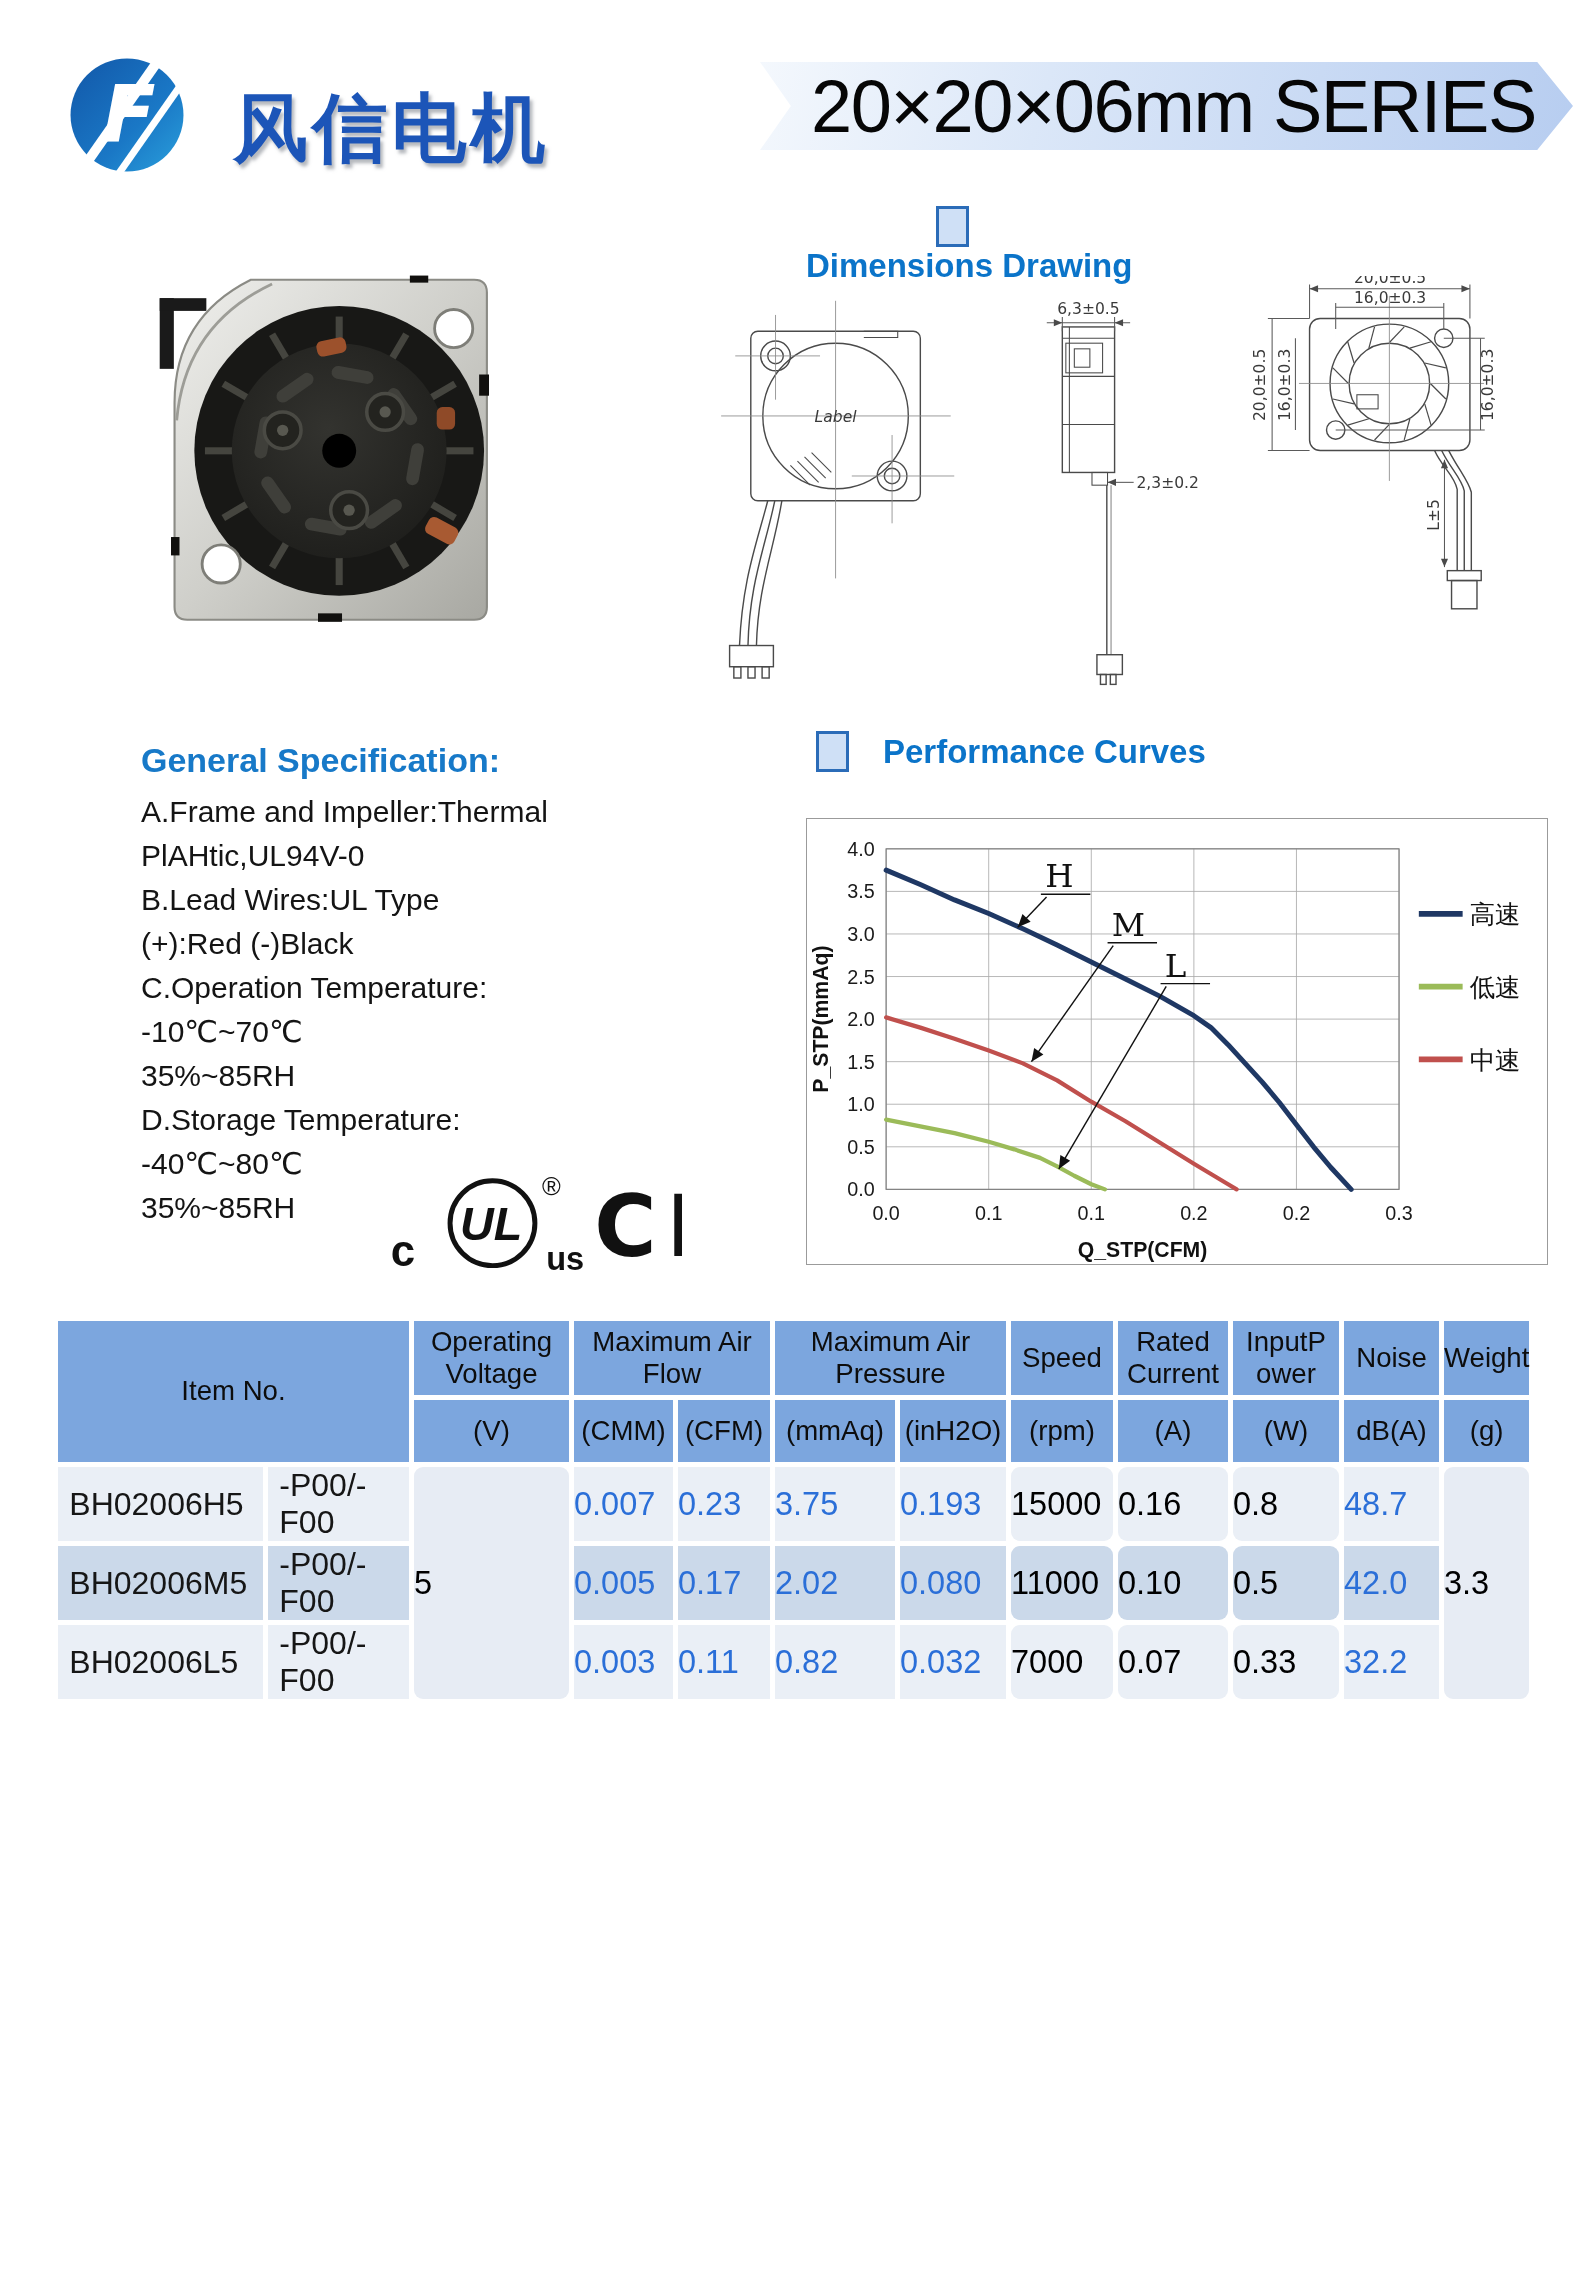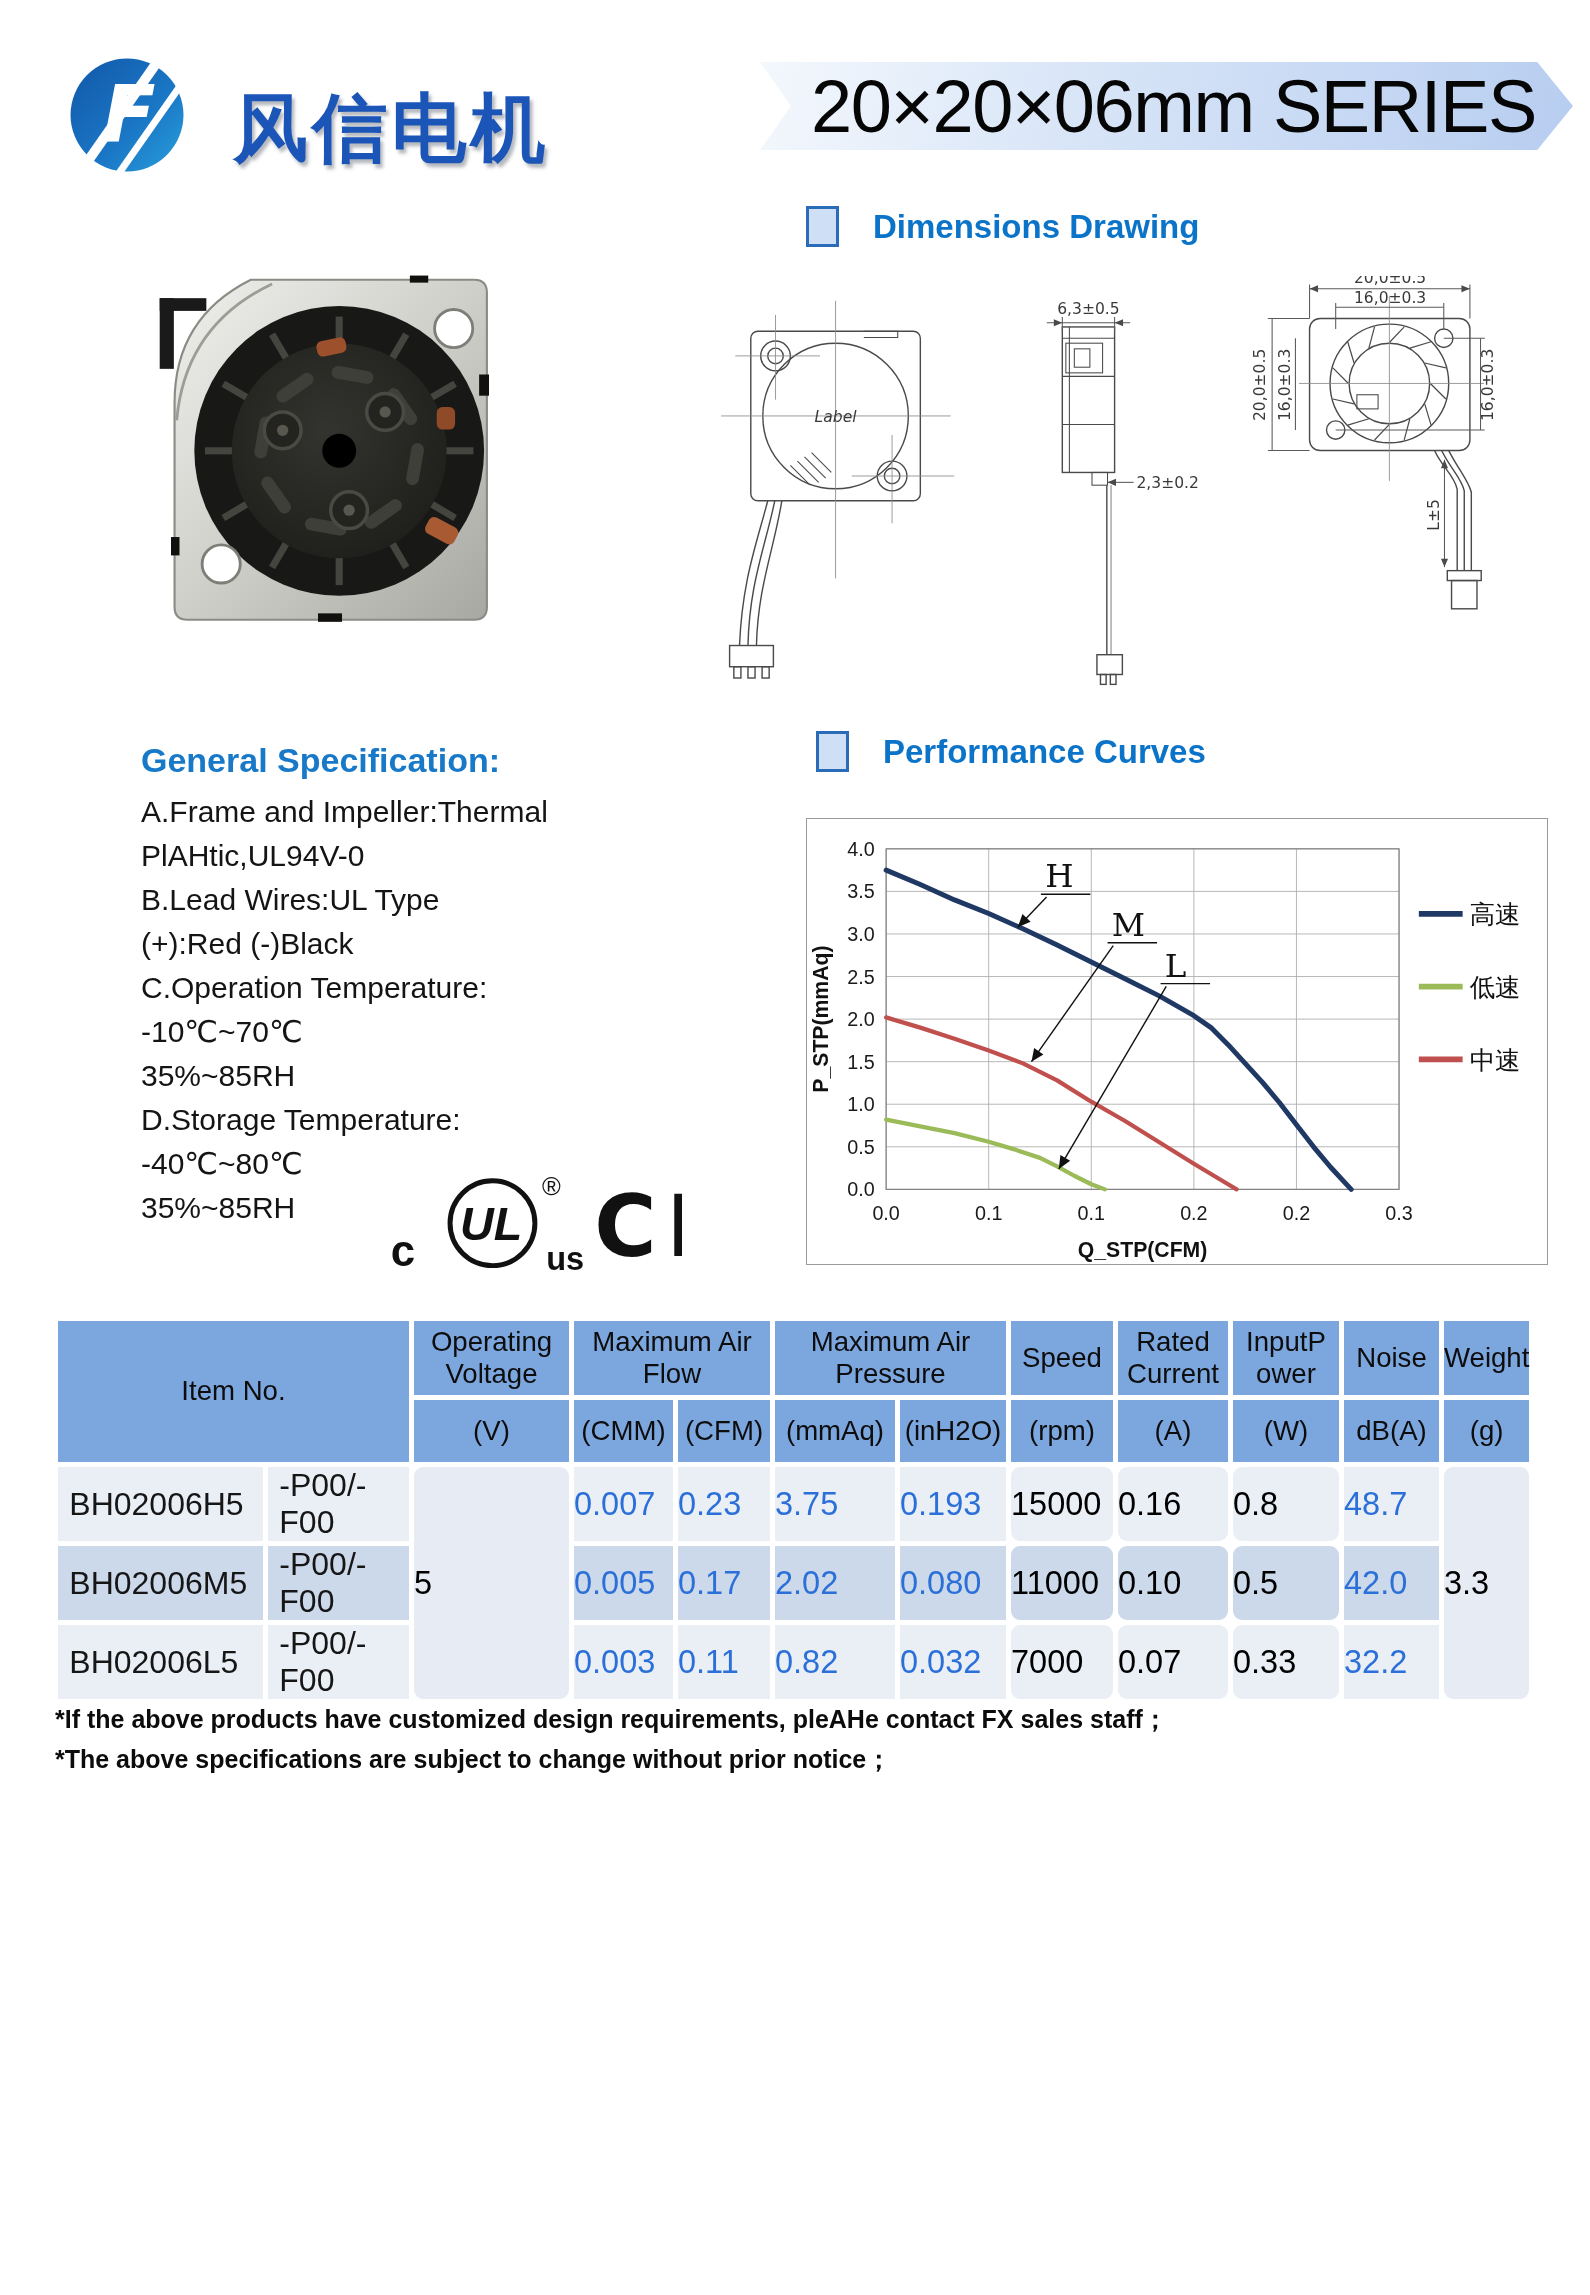--- a/index.html
+++ b/index.html
@@ -21,21 +21,21 @@
     display:flex; align-items:center; justify-content:center;text-align:center;
   }
   .series-banner .title {
     font-size:74px; color:#060606; letter-spacing:-1.4px; white-space:nowrap;
     padding-left:14px;
   }
   
   .sec-head { position:absolute; display:flex; align-items:center; }
   .sec-icon { width:27px; height:35px; background:#cfe0f6; border:3.5px solid #2b6cb8; margin-right:34px; }
   .sec-title { font-size:33px; font-weight:bold; color:#0b74c9; }
-  #dim-head { left:806px; top:206px; }
+  #dim-head { left:806px; top:206px;flex-direction:column; }
   #perf-head { left:816px; top:731px; }
   
   .gspec { position:absolute; left:141px; top:741px; width:636px; }
   .gspec .gs-title { font-size:34px; font-weight:bold; color:#1779c8; margin-bottom:10px; }
   .gspec .gs-line { font-size:30px; color:#141414; line-height:44px; }
   
   .chart-box {
     position:absolute; left:806px; top:818px; width:742px; height:447px;
     background:#fff; border:1.4px solid #9b9b9b; box-sizing:border-box;
   }
@@ -474,19 +474,15 @@
       <td class="val-blue">0.82</td>
       <td class="val-blue">0.032</td>
       <td class="val-black">7000</td>
       <td class="val-black">0.07</td>
       <td class="val-black">0.33</td>
       <td class="val-blue">32.2</td>
     </tr>
   </tbody>
     </table>
 
-  <div class="notes">
-    <div class="note-line">*If the above products have customized design requirements, pleAHe contact FX sales staff；</div>
-    <div class="note-line">*The above specifications are subject to change without prior notice；</div>
-  </div>
 
 </div>
 
 
 </body></html>

